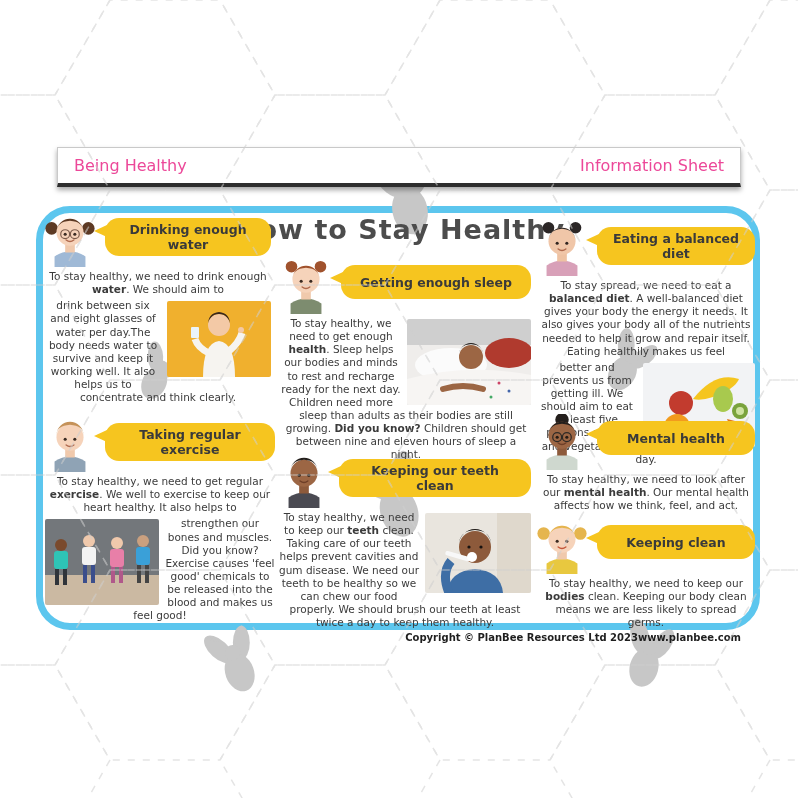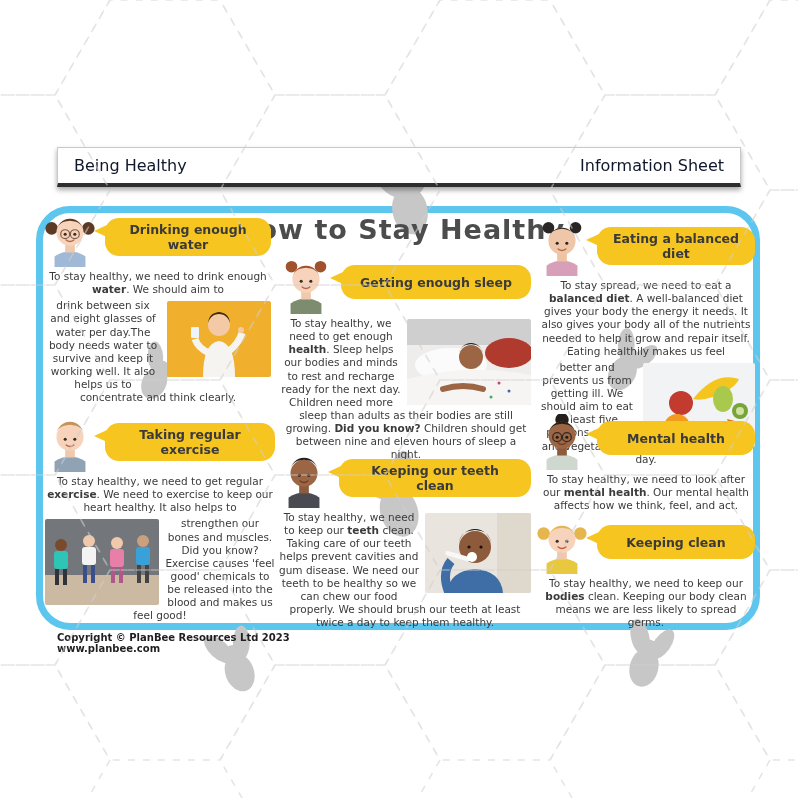--- a/index.html
+++ b/index.html
@@ -7,21 +7,21 @@
         font-family:"DejaVu Sans","Liberation Sans",sans-serif;color:#3b3b3b;}
 
   
   .bee-layer{position:absolute;left:0;top:0;z-index:5;pointer-events:none;}
   .hex-layer{position:absolute;left:0;top:0;z-index:30;pointer-events:none;opacity:.55;}
 
   
   .header-bar{position:absolute;left:57px;top:147px;width:684px;height:40px;background:#fff;
     border:1px solid #c9c9c9;border-bottom:4px solid #2e2e2e;box-shadow:0 3px 5px rgba(0,0,0,.35);
     display:flex;align-items:center;justify-content:space-between;padding:0 16px;box-sizing:border-box;
-    z-index:10;font-size:16px;color:#0f172a;}
+    z-index:10;font-size:16px;color:#ec4899;}
 
   
   .sheet{position:absolute;left:36px;top:206px;width:710px;height:410px;background:#fff;
     border:7px solid #5cc6ee;border-radius:34px;}
   .sheet-title{position:absolute;left:160px;top:214px;width:480px;text-align:center;z-index:10;
     font-size:27px;font-weight:bold;color:#4c4c4c;letter-spacing:1px;}
 
   .sec{position:absolute;z-index:10;}
   #sec-water{left:45px;top:211px;width:226px;}
   #sec-exercise{left:45px;top:416px;width:230px;}
@@ -38,22 +38,22 @@
     font-size:12.5px;color:#3a3a3a;text-align:center;font-weight:bold;}
   .bubble::before{content:"";position:absolute;left:-11px;top:7px;width:0;height:0;
     border-top:6px solid transparent;border-bottom:6px solid transparent;border-right:13px solid #f6c51f;}
 
   .txt{font-size:10.5px;line-height:1.25;text-align:center;margin:3px 0 0;}
   .txt .bold,.bold{font-weight:bold;}
   .ph-r{float:right;margin:2px 0 3px 6px;border-radius:2px;}
   .ph-l{float:left;margin:2px 6px 3px 0;border-radius:2px;}
   .clearfix::after{content:"";display:block;clear:both;}
 
-  .footer{position:absolute;left:57px;top:632px;width:684px;display:flex;justify-content:center;
-    z-index:10;font-size:10px;font-weight:bold;color:#1f1f1f;flex-direction:column;}
+  .footer{position:absolute;left:57px;top:632px;width:684px;display:flex;justify-content:flex-end;
+    z-index:10;font-size:10px;font-weight:bold;color:#1f1f1f;}
 </style>
 </head>
 <body>
 
 <div class="page">
 
   <svg class="bee-layer" width="798" height="798">
     <defs>
       <g id="bee" fill="#c7c7c7">
         <ellipse cx="-9" cy="-16" rx="7" ry="14" transform="rotate(-28 -9 -16)"></ellipse>
@@ -136,21 +136,21 @@
         <path d="M9 47 Q25 37 41 47 L41 58 L9 58 Z" fill="#8fa3b5"></path>
         <rect x="20" y="32" width="10" height="11" fill="#f0c9ac"></rect>
         <circle cx="25" cy="22" r="14" fill="#f6d3ba"></circle>
         <path d="M11 20 A14 14 0 0 1 39 20 Q39 10 25 9 Q11 10 11 20 Z" fill="#c59259"></path>
         <circle cx="20" cy="24" r="1.6" fill="#3a2a22"></circle>
           <circle cx="30" cy="24" r="1.6" fill="#3a2a22"></circle>
         <path d="M21 30 Q25 33 29 30" stroke="#b06a4e" stroke-width="1.5" fill="none" stroke-linecap="round"></path>
       </svg>
       <div class="bubble">Taking regular exercise</div>
     </div>
-    <div class="txt"><span>To stay healthy, we need to get regular </span><span class="bold">exercise</span><span>. We need to exercise to keep our heart healthy. It also helps to</span></div>
+    <div class="txt"><span>To stay healthy, we need to get regular </span><span class="bold">exercise</span><span>. We well to exercise to keep our heart healthy. It also helps to</span></div>
     <div class="txt clearfix">
       <svg class="ph-l" width="114" height="86" viewBox="0 0 114 86">
         <rect width="114" height="56" fill="#73777b"></rect>
         <rect y="56" width="114" height="30" fill="#cbb9a2"></rect>
         <g>
           <circle cx="16" cy="26" r="6" fill="#7a4a2d"></circle>
             <rect x="9" y="32" width="14" height="18" rx="3" fill="#2ec4b6"></rect>
             <rect x="10" y="50" width="4" height="16" fill="#30343a"></rect>
             <rect x="18" y="50" width="4" height="16" fill="#30343a"></rect>
           <circle cx="44" cy="22" r="6" fill="#f0c9ac"></circle>

